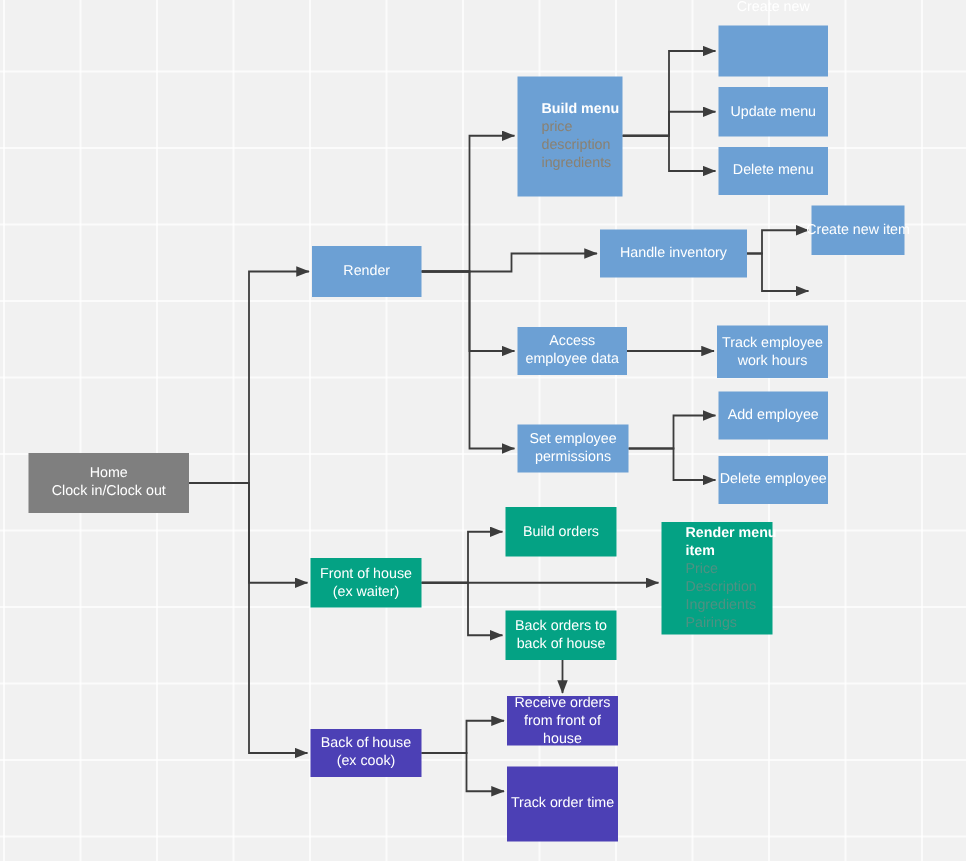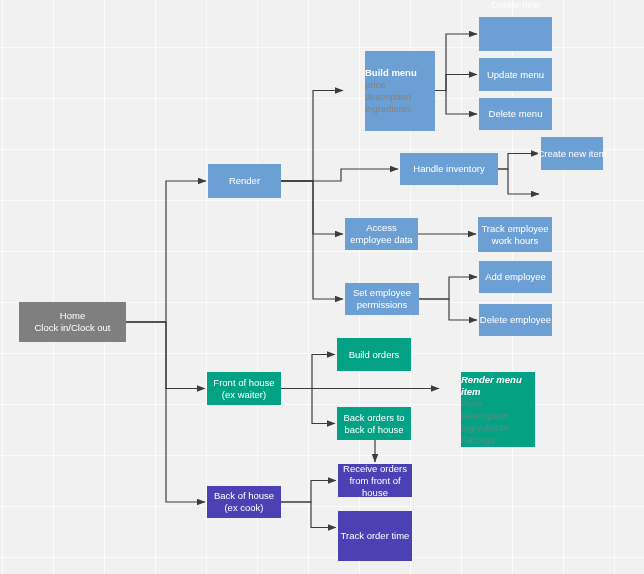--- a/index.html
+++ b/index.html
@@ -35,22 +35,21 @@
     text-align:center;
     color:#ffffff;
     font-size:9.5px;
     line-height:12px;
     padding:2px 3px;
     cursor:default;
   }
   .node.left{
     align-items:flex-start;
     text-align:left;
-    padding-left:0;
-    margin-left:20px;
+    padding-left:16px;
   }
   .node .line{display:block;white-space:nowrap;}
   .node .bold{font-weight:bold;}
 </style>
 </head>
 <body>
 
 <div id="canvas" style="background-color: rgb(241, 241, 241);">
   <svg id="edge-layer" width="644" height="574" viewBox="0 0 644 574" xmlns="http://www.w3.org/2000/svg">
     <defs>
@@ -133,21 +132,21 @@
       <span class="line">Front of house</span>
       <span class="line">(ex waiter)</span>
     </div>
     <div class="node" style="left: 337px; top: 338px; width: 74px; height: 33px; background: rgb(4, 162, 132);">
       <span class="line">Build orders</span>
     </div>
     <div class="node" style="left: 337px; top: 407px; width: 74px; height: 33px; background: rgb(4, 162, 132);">
       <span class="line">Back orders to</span>
       <span class="line">back of house</span>
     </div>
-    <div class="node left" style="left: 441px; top: 372px; width: 74px; height: 75px; background: rgb(4, 162, 132); font-style: italic;">
+    <div class="node left" style="left: 441px; top: 348px; width: 74px; height: 75px; background: rgb(4, 162, 132);">
       <span class="line bold">Render menu</span>
       <span class="line bold">item</span>
       <span class="line" style="color: rgb(79, 145, 130);">Price</span>
       <span class="line" style="color: rgb(79, 145, 130);">Description</span>
       <span class="line" style="color: rgb(79, 145, 130);">Ingredients</span>
       <span class="line" style="color: rgb(79, 145, 130);">Pairings</span>
     </div>
     <div class="node" style="left: 207px; top: 486px; width: 74px; height: 32px; background: rgb(76, 64, 181);">
       <span class="line">Back of house</span>
       <span class="line">(ex cook)</span>

